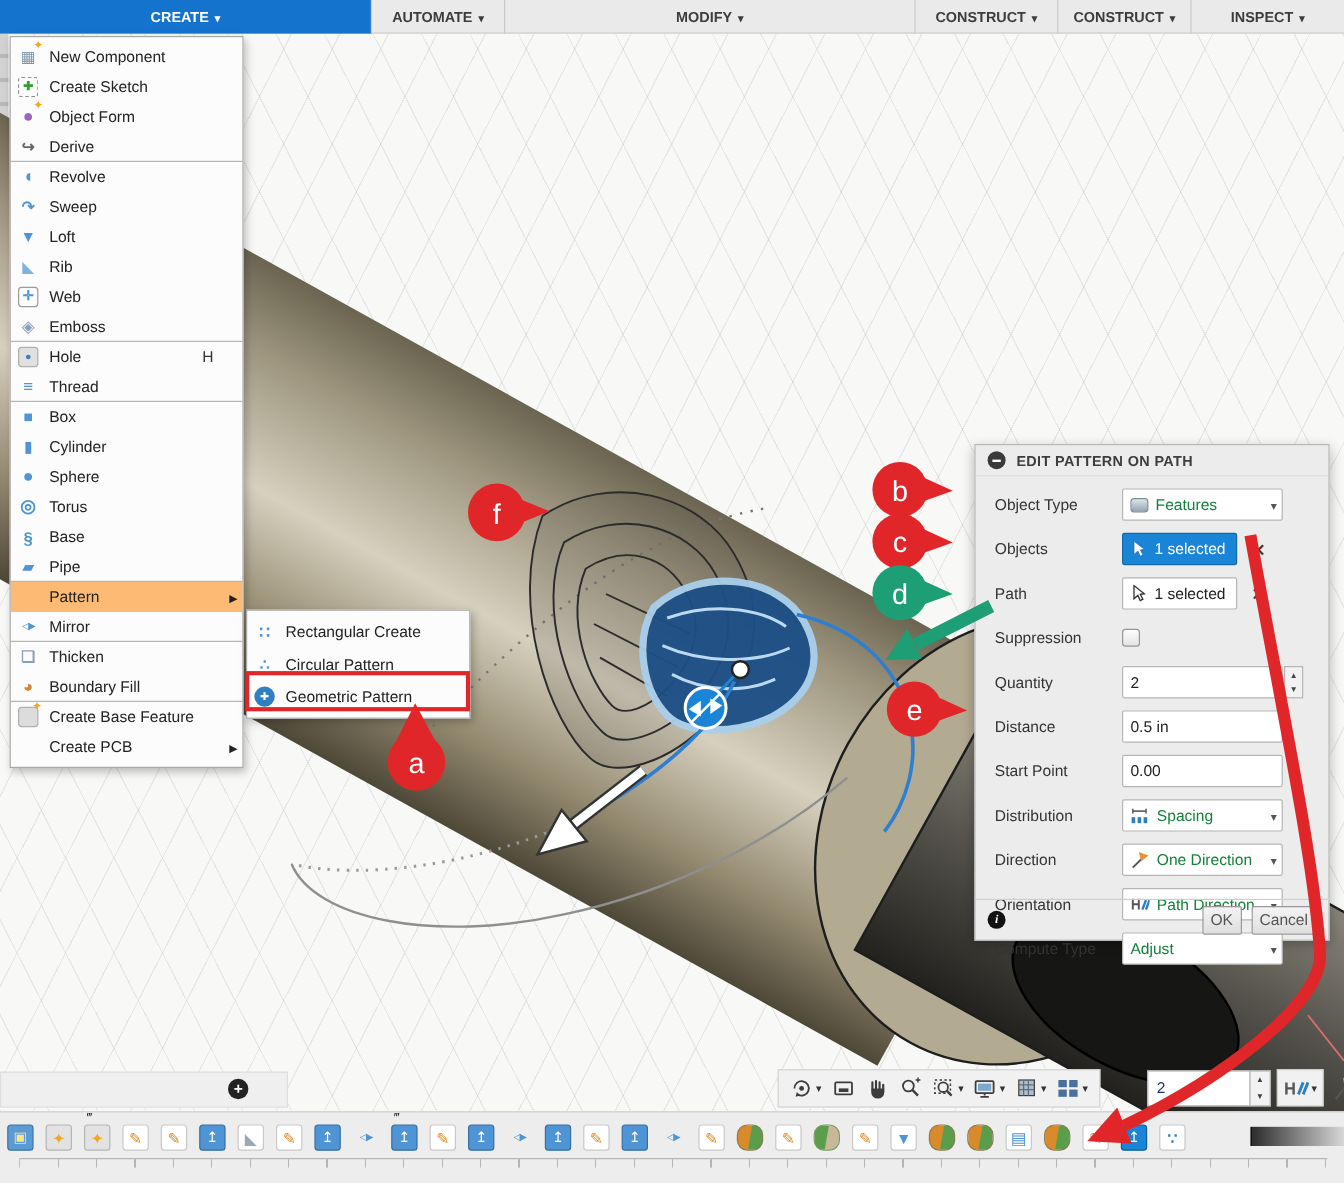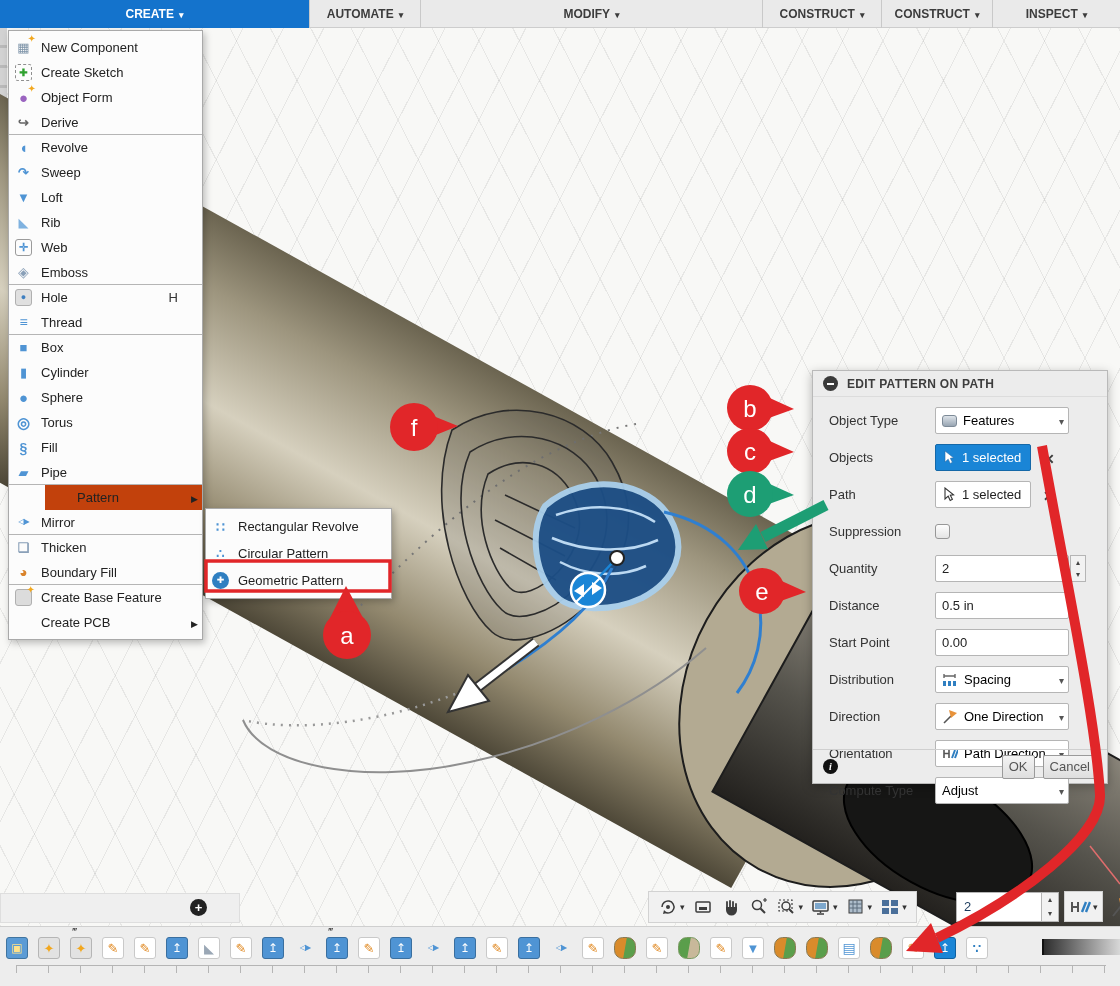--- a/index.html
+++ b/index.html
@@ -26,21 +26,21 @@
     background:repeating-linear-gradient(180deg,#d2d2d2 0 17px,#b9b9b9 17px 20px); z-index:2; }
   svg.scene { position:absolute; left:0; top:0; width:1120px; height:986px; z-index:3; }
 
   
   .menu { position:absolute; background:#fcfcfc; border:1px solid #a9a9a9;
           box-shadow:2px 3px 7px rgba(0,0,0,.25); z-index:40; padding:4px 0; }
   .create-menu { left:8px; top:30px; width:195px; }
   .submenu { left:205px; top:508px; width:187px; }
   .menu-item { height:25px; display:flex; align-items:center; padding:0 4px 0 6px; font-size:13px; color:#222; }
   .submenu .menu-item { height:27px; }
-  .menu-item.hl { background:#c2410c;margin-left:36px; }
+  .menu-item.hl { background:#fdba74; }
   .menu-item.sep-after { border-bottom:1px solid #b5b5b5; }
   .mi-label { margin-left:9px; white-space:nowrap; }
   .mi-shortcut { margin-left:auto; padding-right:8px; color:#333; }
   .mi-arrow { width:12px; text-align:right; }
   .has-sub .mi-arrow::before { content:"▶"; font-size:9px; color:#222; }
 
   .mi-icon { width:17px; height:17px; flex:0 0 17px; display:flex; align-items:center; justify-content:center;
              font-size:13px; line-height:1; position:relative; border-radius:3px; }
   .mi-new-component::before{content:"▦";color:#7d93a8;}
   .mi-new-component::after,.mi-create-form::after,.mi-create-base-feature::after{
@@ -81,21 +81,21 @@
   .dialog { position:absolute; left:812px; top:370px; width:296px; height:414px; background:#ececec;
             border:1px solid #b9b9b9; box-shadow:0 3px 10px rgba(0,0,0,.28); z-index:30; }
   .dlg-header { height:26px; display:flex; align-items:center; padding:0 10px; border-bottom:1px solid #dcdcdc; }
   .dlg-grip { width:15px; height:15px; border-radius:50%; background:#3a3a3a; flex:0 0 15px; position:relative; }
   .dlg-grip::before { content:""; position:absolute; left:4px; top:6.5px; width:7px; height:2px; background:#fff; }
   .dlg-title { margin-left:9px; font-size:12px; font-weight:bold; color:#3d3d3d; letter-spacing:.3px; }
   .dlg-body { padding:10px 14px 0 16px; }
   .drow { display:flex; align-items:center; height:27px; margin-bottom:10px; }
   .dlabel { width:106px; font-size:13px; color:#333; flex:0 0 106px; }
   .select { width:134px; height:27px; background:#fff; border:1px solid #b5b5b5; border-radius:2px;
-            display:flex; align-items:center; padding:0 4px 0 6px; font-size:13px; color:#000000; }
+            display:flex; align-items:center; padding:0 4px 0 6px; font-size:13px; color:#15803d; }
   .select .sel-caret { margin-left:auto; }
   .sel-caret::after { content:"▾"; font-size:10px; color:#555; }
   .pillow { width:15px; height:12px; border-radius:3px; margin-right:6px;
             background:linear-gradient(#dde3e9,#98a5b2); border:1px solid #7d8a97; }
   .icon-sp { margin-right:6px; display:flex; }
   .sel-btn { width:96px; height:27px; border-radius:2px; display:flex; align-items:center; padding:0 6px;
              font-size:13px; border:1px solid #b5b5b5; background:#fff; color:#222; }
   .sel-btn.blue { background:#1a85d6; border-color:#1468a8; color:#fff; }
   .xbtn { margin-left:12px; width:16px; height:16px; position:relative; cursor:default; }
   .xbtn::before { content:"✕"; font-size:14px; font-weight:bold; color:#3c3c3c; }
@@ -380,21 +380,21 @@
 
       <div class="menu-item">
         <span class="mi-icon mi-torus"></span>
         <span class="mi-label">Torus</span>
         <span class="mi-shortcut"></span>
         <span class="mi-arrow"></span>
       </div>
 
       <div class="menu-item">
         <span class="mi-icon mi-coil"></span>
-        <span class="mi-label">Fill</span>
+        <span class="mi-label">Base</span>
         <span class="mi-shortcut"></span>
         <span class="mi-arrow"></span>
       </div>
 
       <div class="menu-item sep-after">
         <span class="mi-icon mi-pipe"></span>
         <span class="mi-label">Pipe</span>
         <span class="mi-shortcut"></span>
         <span class="mi-arrow"></span>
       </div>
@@ -439,21 +439,21 @@
         <span class="mi-label">Create PCB</span>
         <span class="mi-shortcut"></span>
         <span class="mi-arrow"></span>
       </div>
     </div>
 
   <div class="menu submenu">
 
       <div class="menu-item">
         <span class="mi-icon mi-rectangular-pattern"></span>
-        <span class="mi-label">Rectangular Revolve</span>
+        <span class="mi-label">Rectangular Create</span>
       </div>
 
       <div class="menu-item">
         <span class="mi-icon mi-circular-pattern"></span>
         <span class="mi-label">Circular Pattern</span>
       </div>
 
 
       <div class="menu-item">
         <span class="mi-icon mi-geometric-pattern"></span>

